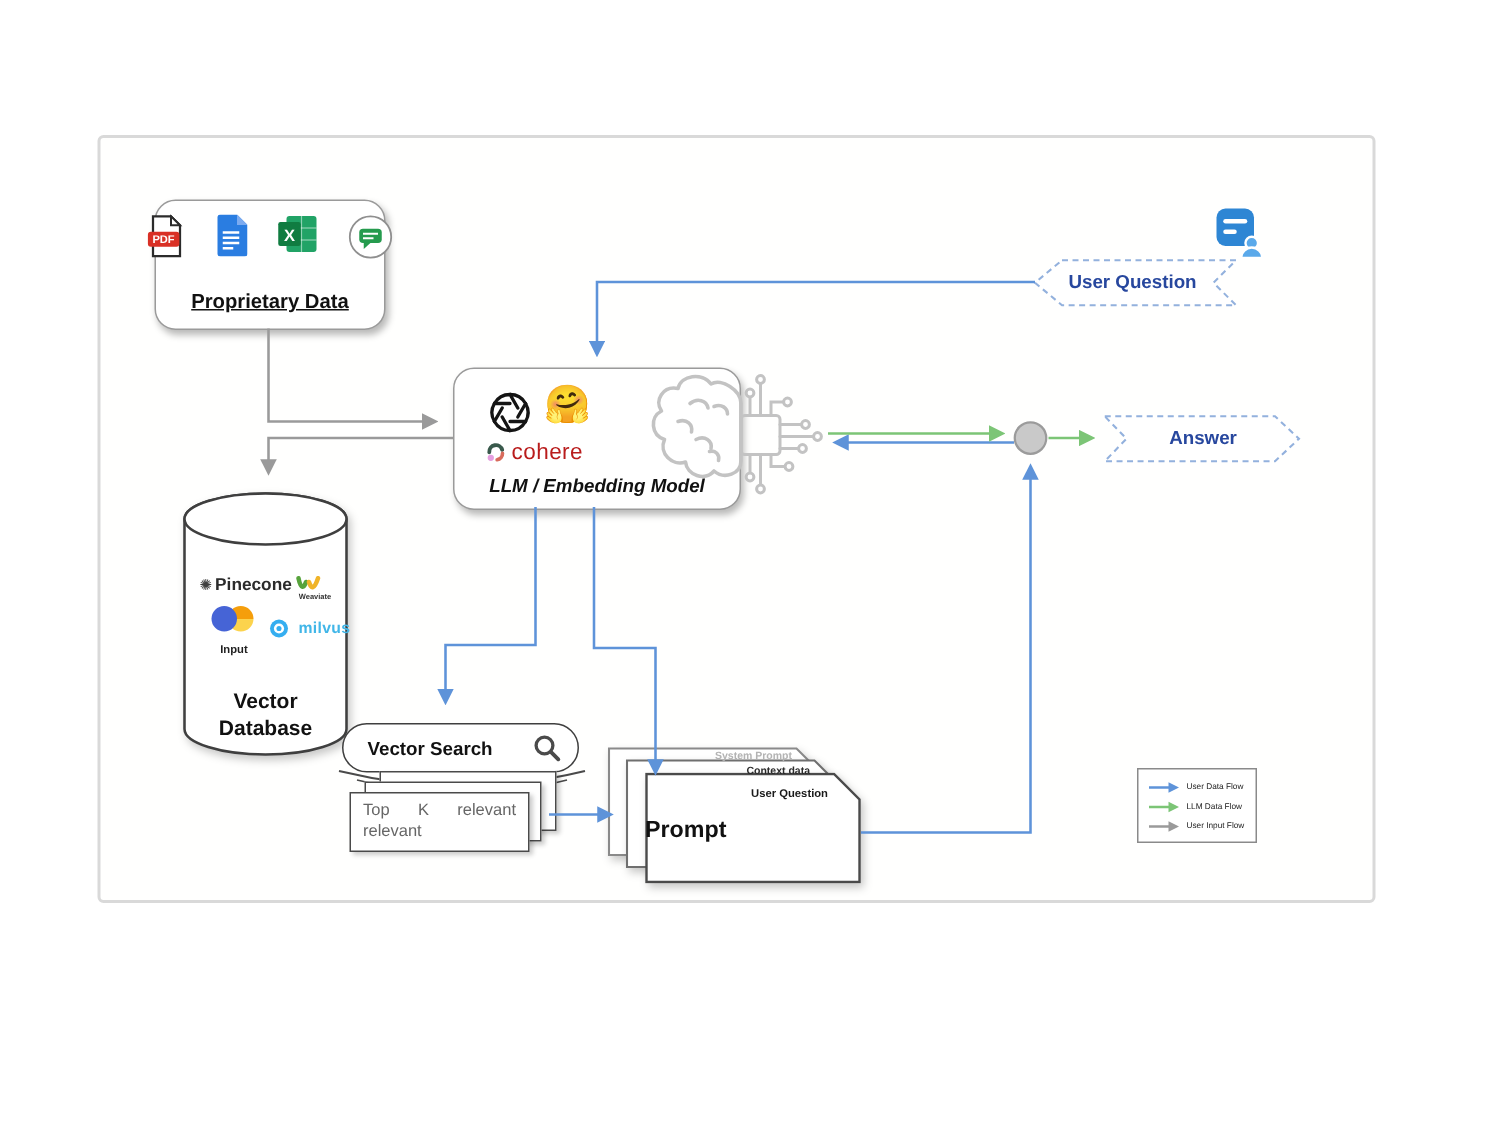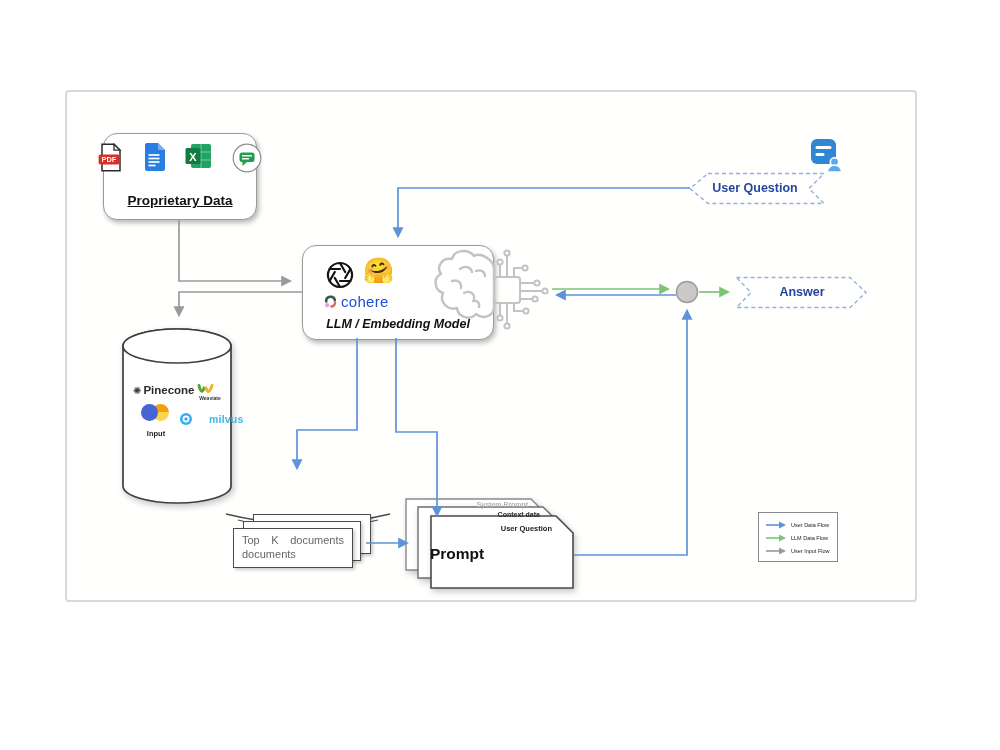--- a/index.html
+++ b/index.html
@@ -12,37 +12,37 @@
   .node-box{background:#fff;border:1.6px solid #9a9a9a;border-radius:14px;box-shadow:2px 3px 5px rgba(0,0,0,.28);}
   .prop-box{left:103px;top:133px;width:152px;height:85px;z-index:2;}
   .prop-icons{position:absolute;left:0;top:9px;width:100%;display:flex;justify-content:center;align-items:flex-start;gap:20px;}
   .prop-label{position:absolute;left:0;bottom:11px;width:100%;text-align:center;font-size:13.5px;font-weight:bold;text-decoration:underline;}
 
   .llm-box{left:302px;top:245px;width:190px;height:93px;z-index:2;}
   .llm-label{position:absolute;left:0;bottom:8px;width:100%;text-align:center;font-size:12.5px;font-weight:bold;font-style:italic;}
   .hf-emoji{position:absolute;left:60px;top:10px;font-size:25px;line-height:28px;}
   .openai{position:absolute;left:22px;top:14px;}
   .cohere-row{position:absolute;left:20px;top:47px;display:flex;align-items:center;gap:3px;}
-  .cohere-text{font-size:15px;font-weight:500;color:#1d4ed8;letter-spacing:.3px;}
+  .cohere-text{font-size:15px;font-weight:500;color:#b91c1c;letter-spacing:.3px;}
 
   .brain-wrap{left:430px;top:243px;width:122px;height:96px;z-index:3;}
 
   
   .cyl-wrap{left:121px;top:326px;width:112px;height:182px;z-index:2;filter:drop-shadow(2px 3px 3px rgba(0,0,0,.22));}
   .pinecone-row{left:133px;top:384px;display:flex;align-items:center;gap:2px;z-index:4;}
   .pinecone-text{font-size:11.5px;font-weight:600;color:#2b2b2b;}
   .weaviate{left:197px;top:384px;width:26px;text-align:center;z-index:4;}
   .weaviate-label{font-size:5px;font-weight:bold;color:#333;display:block;margin-top:-1px;}
   .chroma{left:139px;top:404px;width:34px;text-align:center;z-index:4;}
   .chroma-circles{position:relative;width:30px;height:18px;margin:0 auto;}
   .chroma-c1{position:absolute;left:11px;top:0;width:17px;height:17px;border-radius:50%;
              background:linear-gradient(#f59e0b 50%,#fcd34d 50%);}
   .chroma-c2{position:absolute;left:0;top:0;width:17px;height:17px;border-radius:50%;background:#4664d6;}
   .chroma-label{font-size:7.5px;font-weight:bold;color:#1f1f1f;}
-  .milvus{left:179px;top:412px;display:flex;align-items:center;gap:16px;z-index:4;}
+  .milvus{left:179px;top:412px;display:flex;align-items:center;gap:6px;z-index:4;}
   .milvus-text{font-size:10.5px;font-weight:bold;color:#41b6e8;letter-spacing:.2px;}
   .vdb-label{left:132px;top:458px;width:90px;text-align:center;font-size:14px;font-weight:bold;line-height:1.3;z-index:4;}
 
   
   .vsearch{left:228px;top:482px;width:158px;height:33px;background:#fff;border:1.7px solid #3f3f3f;border-radius:17px;
            display:flex;align-items:center;justify-content:space-between;padding:0 10px 0 16px;box-sizing:border-box;z-index:2;}
   .vsearch-label{font-size:12.5px;font-weight:bold;}
   .swoosh{left:224px;top:512px;width:168px;height:24px;z-index:1;}
 
   
@@ -241,32 +241,42 @@
   <div class="abs milvus">
     <span>
       <svg width="14" height="14" viewBox="0 0 14 14">
         <circle cx="7" cy="7" r="6" fill="#35aef0"></circle>
         <circle cx="7" cy="7" r="3.4" fill="#fff"></circle>
         <circle cx="7" cy="7" r="1.7" fill="#35aef0"></circle>
       </svg>
     </span>
     <span class="milvus-text">milvus</span>
   </div>
-
+  <div class="abs vdb-label">Vector Database</div>
+
+  <div class="abs vsearch">
+    <span class="vsearch-label">Vector Search</span>
+    <span>
+      <svg width="20" height="20" viewBox="0 0 20 20">
+        <circle cx="8" cy="8" r="5.6" fill="none" stroke="#4a4a4a" stroke-width="2.2"></circle>
+        <line x1="12.4" y1="12.4" x2="17.2" y2="17.2" stroke="#4a4a4a" stroke-width="2.6" stroke-linecap="round"></line>
+      </svg>
+    </span>
+  </div>
   <div class="abs swoosh">
     <svg width="168" height="24" viewBox="0 0 168 24">
       <path d="M2,2 Q84,22 166,2" fill="none" stroke="#4a4a4a" stroke-width="1.4"></path>
       <path d="M14,8 Q84,26 154,8" fill="none" stroke="#4a4a4a" stroke-width="1.2"></path>
     </svg>
   </div>
 
   <div class="abs doc-card dc-back"></div>
   <div class="abs doc-card dc-mid"></div>
   <div class="abs doc-card dc-front">
-    <div class="topk-label">Top K documents documents</div>
+    <div class="topk-label">Top K relevant relevant</div>
   </div>
 
   <div class="abs pcard p-back">
     <svg width="144" height="73" viewBox="0 0 144 73">
       <path d="M1,1 H126 L143,18 V72 H1 Z" fill="#fff" stroke="#8a8a8a" stroke-width="1.4"></path>
     </svg>
   </div>
   <div class="abs ptag ptag-back">System Prompt</div>
   <div class="abs pcard p-mid">
     <svg width="144" height="73" viewBox="0 0 144 73">

